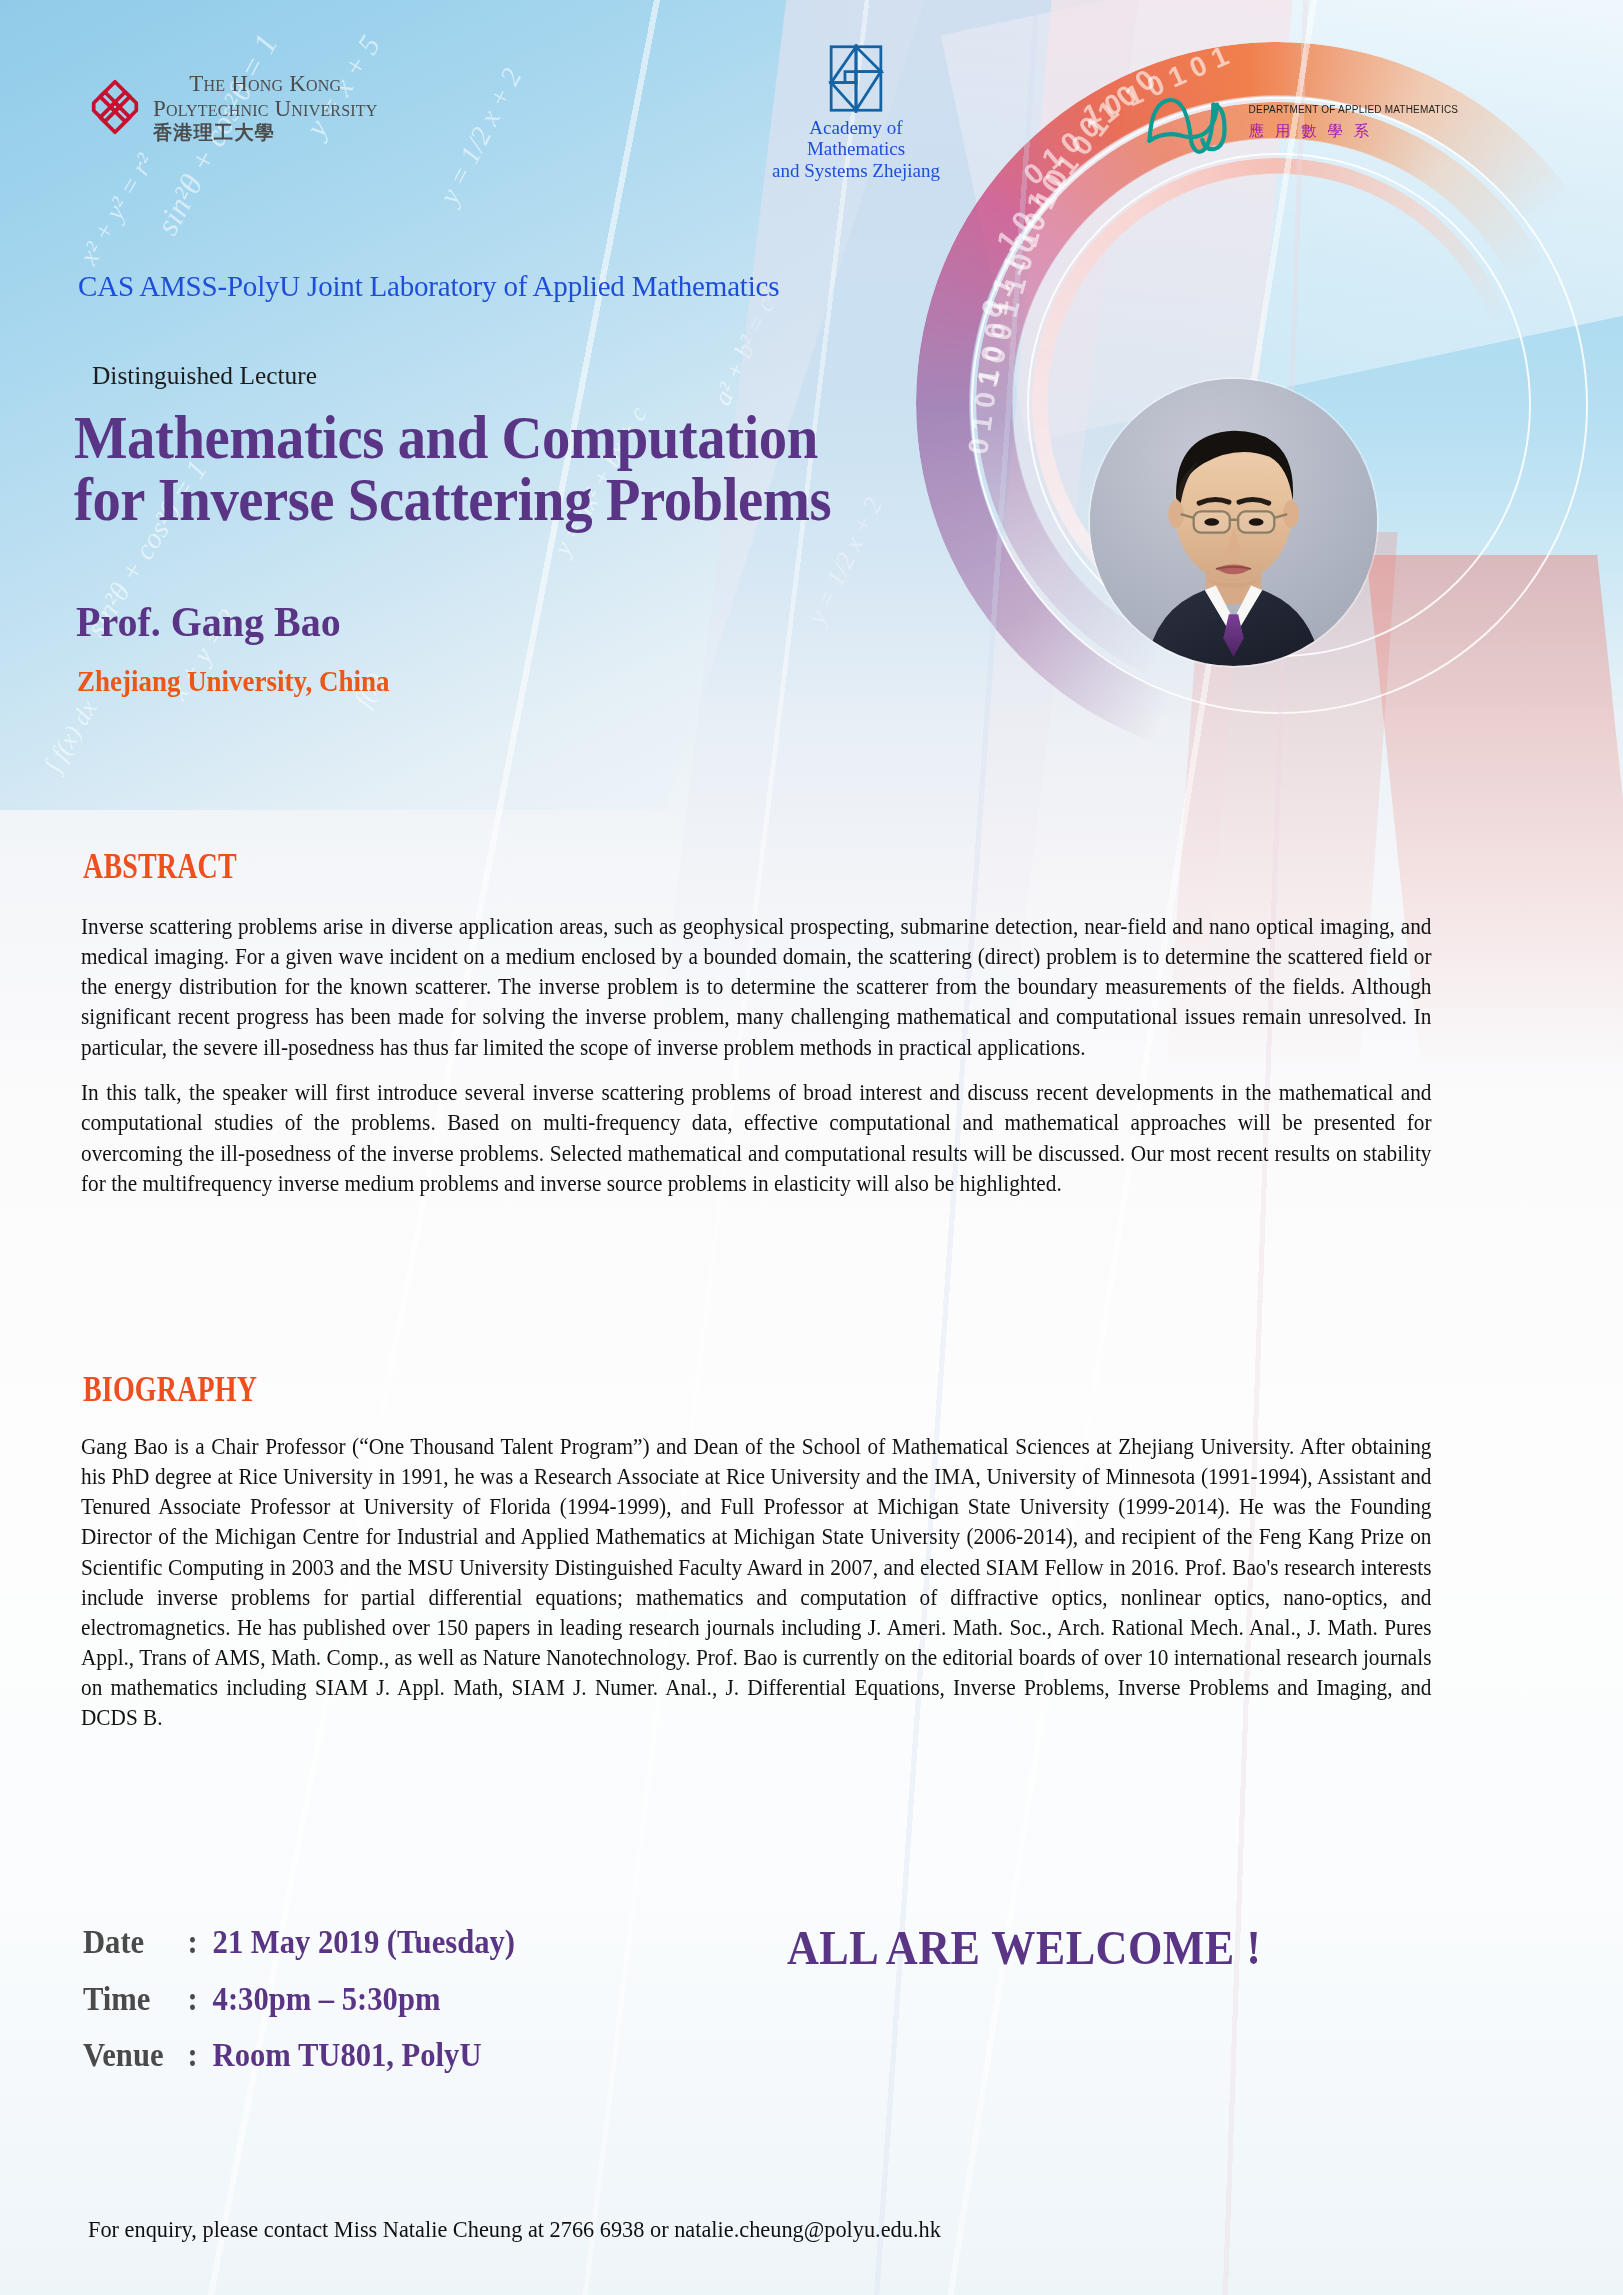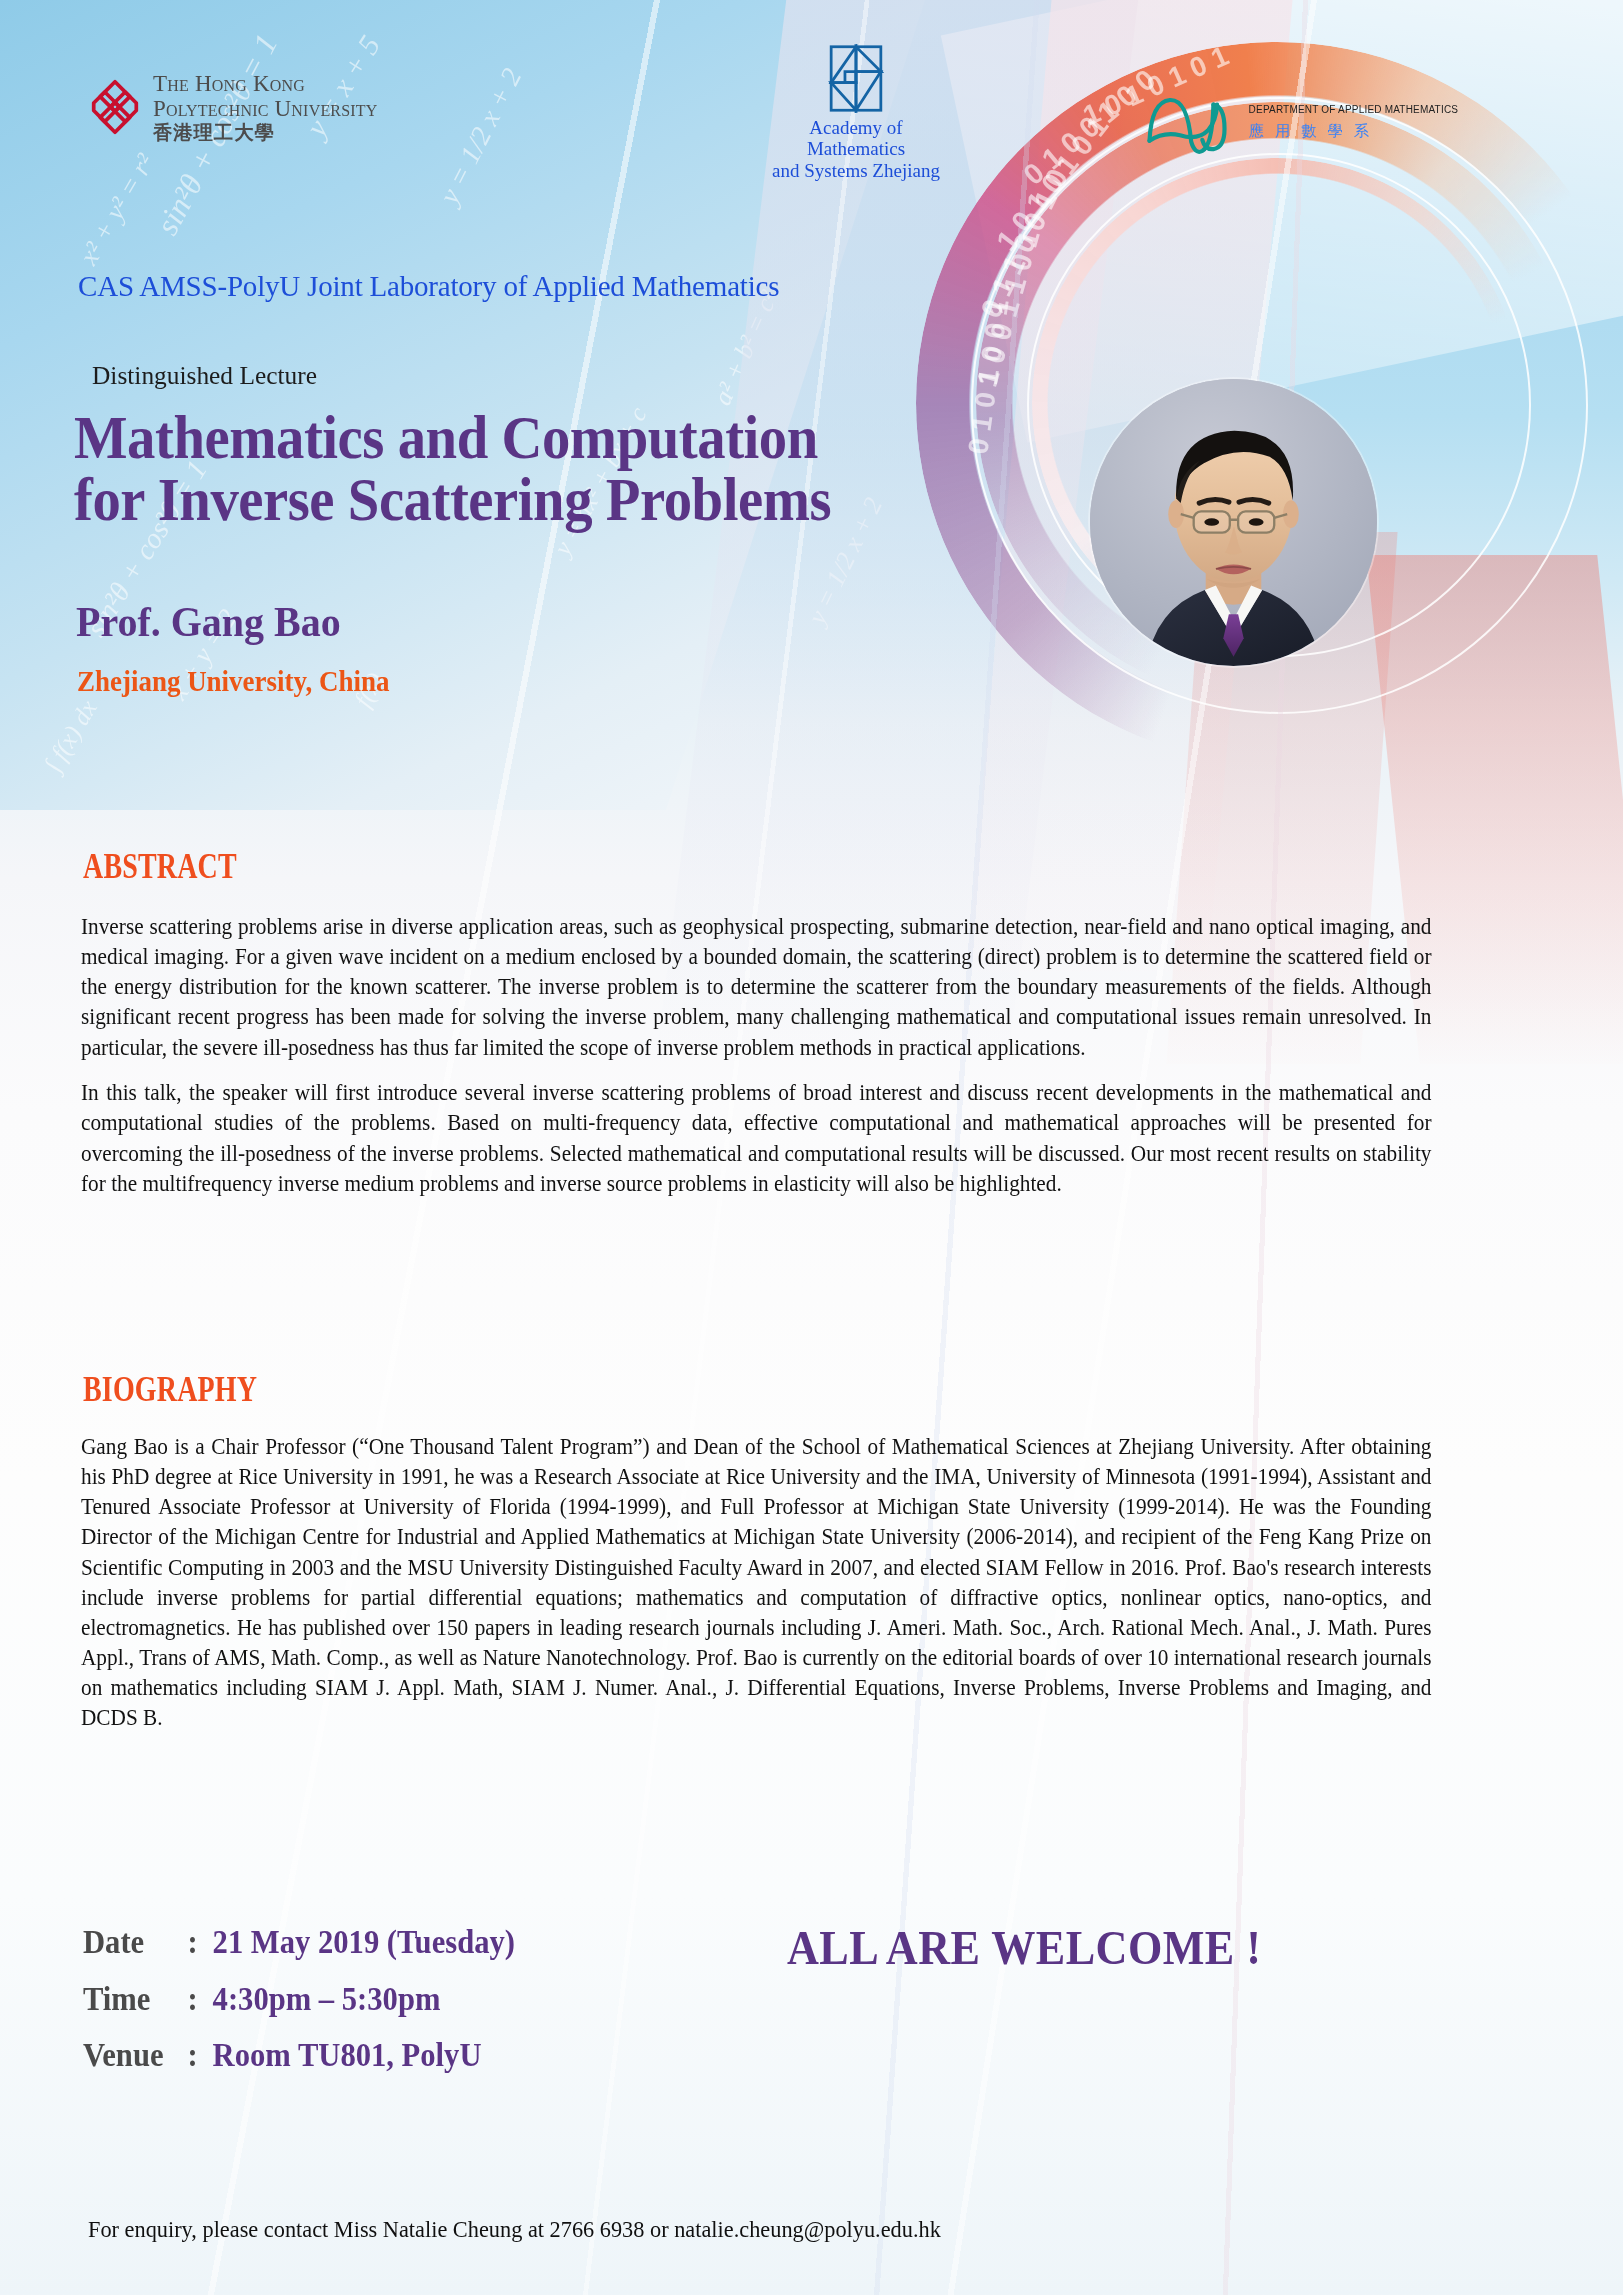--- a/index.html
+++ b/index.html
@@ -75,32 +75,32 @@
     font-family:"Liberation Sans",sans-serif;font-weight:700;white-space:nowrap;pointer-events:none;}
   
   .portrait{position:absolute;left:1090px;top:379px;width:287px;height:287px;border-radius:50%;
     overflow:hidden;background:#b8bcc9;box-shadow:0 0 0 1.9px rgba(255,255,255,.35);}
   .pf-bg{position:absolute;inset:0;background:radial-gradient(circle at 42% 28%,#c6c9d4 0%,#b0b5c3 55%,#9ea4b4 100%);}
   
   .hdr{position:absolute;left:0;top:0;width:100%;height:199px;}
   .logo-polyu{position:absolute;left:90px;top:72px;display:flex;align-items:center;gap:13px;}
   .polyu-mark{width:50px;height:58px;flex:none;}
   .polyu-txt{color:#4c4c4c;line-height:1.0;}
-  .polyu-l1{font-size:23px;letter-spacing:0.2px;font-variant:small-caps;font-weight:400;}
+  .polyu-l1{font-size:23px;letter-spacing:0.2px;font-variant:small-caps;font-weight:400;text-align:center;}
   .polyu-l2{font-size:23px;letter-spacing:0.2px;font-variant:small-caps;font-weight:400;margin-top:1.9px;}
   .polyu-cn{font-size:19.4px;margin-top:2.8px;letter-spacing:0.9px;color:#4c4c4c;
     font-family:"DejaVu Sans",sans-serif;font-weight:700;}
   .logo-amss{position:absolute;left:759px;top:44px;text-align:center;width:194px;}
   .amss-mark{width:56px;height:69px;margin:0 auto;}
   .amss-txt{color:#1d4ed8;font-size:19px;line-height:1.12;margin-top:2px;}
   .logo-dam{position:absolute;left:1143px;top:86px;display:flex;align-items:center;gap:17.6px;}
   .dam-mark{width:88px;height:72px;flex:none;}
   .dam-txt{line-height:1.0;}
   .dam-en{font-family:"Liberation Sans",sans-serif;font-size:10px;color:#222;letter-spacing:0.2px;}
-  .dam-cn{font-family:"DejaVu Sans",sans-serif;font-size:15.3px;color:#3b82f6;letter-spacing:11px;margin-top:8.3px;}
+  .dam-cn{font-family:"DejaVu Sans",sans-serif;font-size:15.3px;color:#a21caf;letter-spacing:11px;margin-top:8.3px;}
   
   .joint-lab{position:absolute;left:78px;top:270px;font-size:29px;color:#1d4ed8;
     font-family:"Liberation Serif",serif;letter-spacing:-0.2px;}
   .distinguished{position:absolute;left:92px;top:361px;font-size:25.4px;color:#1c1c1c;}
   .title{position:absolute;left:74px;top:407px;width:1041px;color:#5a3585;
     font-size:61px;font-weight:700;line-height:1.02;letter-spacing:-0.5px;
     transform:scaleX(.93);transform-origin:left top;}
   .speaker{position:absolute;left:76px;top:597px;color:#5a3585;font-size:43px;font-weight:700;
     transform:scaleX(.93);transform-origin:left top;}
   .affil{position:absolute;left:77px;top:665px;color:#ec5616;font-size:29px;font-weight:700;

